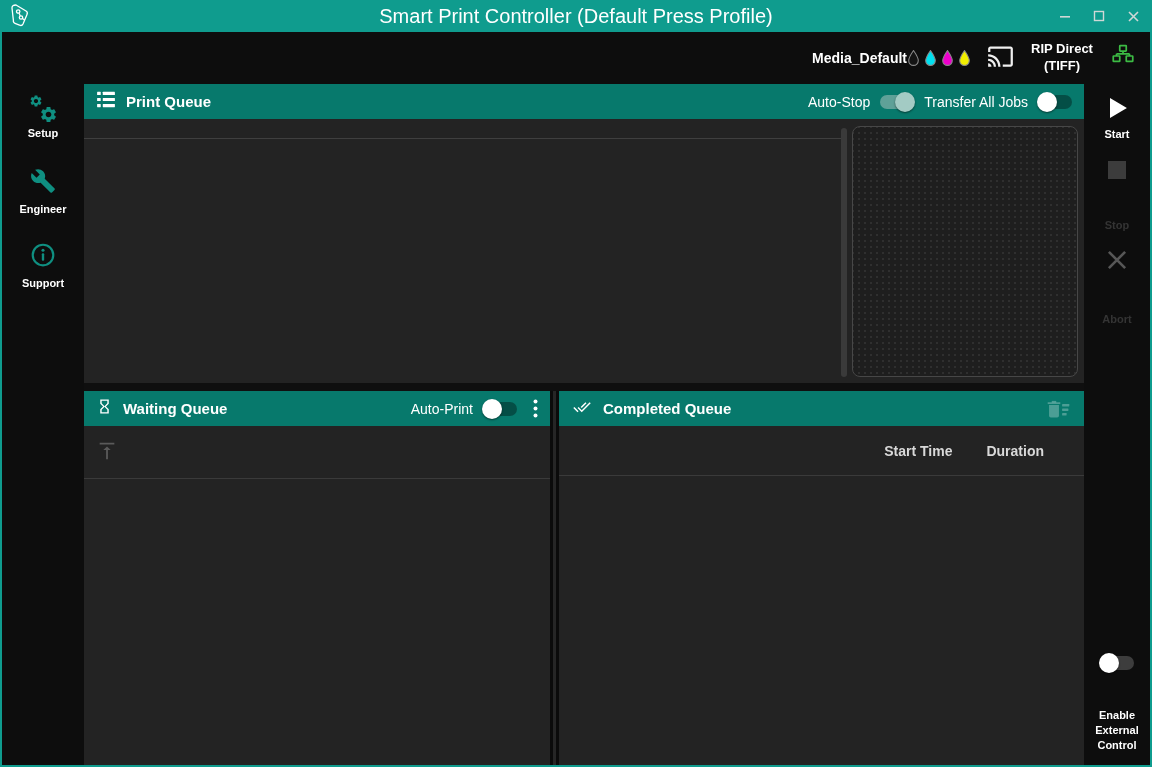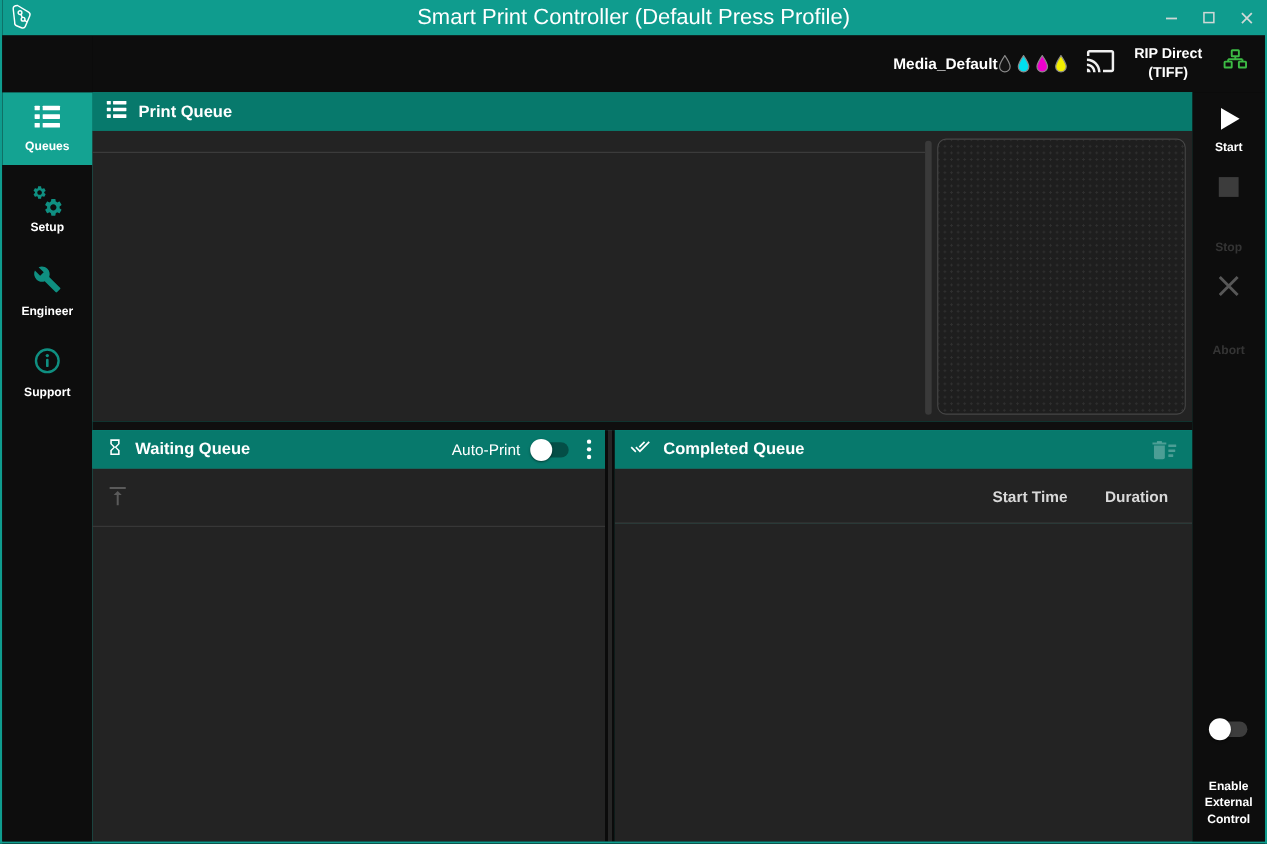--- a/index.html
+++ b/index.html
@@ -84,21 +84,21 @@
   .wq-panel{ width:466px; flex:0 0 466px; display:flex; flex-direction:column; }
   .splitter{ width:9px; flex:0 0 9px; background:linear-gradient(90deg,#0b0b0b 0 3px,#262626 3px 6px,#0b0b0b 6px 9px); }
   .cq-panel{ flex:1; display:flex; flex-direction:column; }
 
   .wq-body{ position:relative; }
   .wq-pin{ position:absolute; left:12px; top:14px; }
   .wq-divider{ position:absolute; left:0; right:0; top:52px; height:1px; background:#3a3a3a; }
 
   .cq-colhead{
     height:50px; flex:0 0 50px; border-bottom:1px solid #3a3a3a;
-    display:flex; align-items:center; justify-content:flex-end; gap:34px; padding-right:22px;
+    display:flex; align-items:center; justify-content:flex-end; gap:34px; padding-right:40px;
     background:#232323;
   }
   .col-label{ color:#d9d9d9; font-size:14px; font-weight:bold; }
   .cq-rows{ flex:1; background:#232323; }
 
   
   .switch{ width:34px; height:14px; border-radius:7px; position:relative; background:rgba(0,0,0,.35); }
   .switch .knob{
     position:absolute; top:-3px; left:-1px; width:20px; height:20px; border-radius:50%;
     background:#ffffff; box-shadow:0 1px 2px rgba(0,0,0,.5);
@@ -156,33 +156,20 @@
         <svg width="13" height="13" viewBox="0 0 13 13">
             <path d="M2 2 L11 11 M11 2 L2 11" stroke="#cfd8d6" stroke-width="1.6"></path>
           </svg>
       </div>
     </div>
   </div>
 
   <div class="body">
 
     <div class="sidebar">
-      <div class="side-item active">
-        <span>
-          <svg width="26" height="22" viewBox="0 0 24 21" fill="#ffffff">
-            <rect x="1" y="1" width="4.5" height="4" rx="0.5"></rect>
-              <rect x="8" y="1" width="15" height="4" rx="0.5"></rect>
-            <rect x="1" y="8.5" width="4.5" height="4" rx="0.5"></rect>
-              <rect x="8" y="8.5" width="15" height="4" rx="0.5"></rect>
-            <rect x="1" y="16" width="4.5" height="4" rx="0.5"></rect>
-              <rect x="8" y="16" width="15" height="4" rx="0.5"></rect>
-          </svg>
-        </span>
-        <span class="lbl">Queues</span>
-      </div>
       <div class="side-item">
         <span class="gears">
           <svg class="g-small" width="14" height="14" viewBox="0 0 24 24" fill="#0f8f81">
               <path d="M19.14 12.94c.04-.3.06-.61.06-.94 0-.32-.02-.64-.07-.94l2.03-1.58c.18-.14.23-.41.12-.61l-1.92-3.32c-.12-.22-.37-.29-.59-.22l-2.39.96c-.5-.38-1.03-.7-1.62-.94l-.36-2.54c-.04-.24-.24-.41-.48-.41h-3.84c-.24 0-.43.17-.47.41l-.36 2.54c-.59.24-1.13.57-1.62.94l-2.39-.96c-.22-.08-.47 0-.59.22L2.74 8.87c-.12.21-.08.47.12.61l2.03 1.58c-.05.3-.09.63-.09.94s.02.64.07.94l-2.03 1.58c-.18.14-.23.41-.12.61l1.92 3.32c.12.22.37.29.59.22l2.39-.96c.5.38 1.03.7 1.62.94l.36 2.54c.05.24.24.41.48.41h3.84c.24 0 .44-.17.47-.41l.36-2.54c.59-.24 1.13-.56 1.62-.94l2.39.96c.22.08.47 0 .59-.22l1.92-3.32c.12-.22.07-.47-.12-.61l-2.01-1.58zM12 15.6c-1.98 0-3.6-1.62-3.6-3.6s1.62-3.6 3.6-3.6 3.6 1.62 3.6 3.6-1.62 3.6-3.6 3.6z"></path>
             </svg>
           <svg class="g-big" width="19" height="19" viewBox="0 0 24 24" fill="#0f8f81">
               <path d="M19.14 12.94c.04-.3.06-.61.06-.94 0-.32-.02-.64-.07-.94l2.03-1.58c.18-.14.23-.41.12-.61l-1.92-3.32c-.12-.22-.37-.29-.59-.22l-2.39.96c-.5-.38-1.03-.7-1.62-.94l-.36-2.54c-.04-.24-.24-.41-.48-.41h-3.84c-.24 0-.43.17-.47.41l-.36 2.54c-.59.24-1.13.57-1.62.94l-2.39-.96c-.22-.08-.47 0-.59.22L2.74 8.87c-.12.21-.08.47.12.61l2.03 1.58c-.05.3-.09.63-.09.94s.02.64.07.94l-2.03 1.58c-.18.14-.23.41-.12.61l1.92 3.32c.12.22.37.29.59.22l2.39-.96c.5.38 1.03.7 1.62.94l.36 2.54c.05.24.24.41.48.41h3.84c.24 0 .44-.17.47-.41l.36-2.54c.59-.24 1.13-.56 1.62-.94l2.39.96c.22.08.47 0 .59-.22l1.92-3.32c.12-.22.07-.47-.12-.61l-2.01-1.58zM12 15.6c-1.98 0-3.6-1.62-3.6-3.6s1.62-3.6 3.6-3.6 3.6 1.62 3.6 3.6-1.62 3.6-3.6 3.6z"></path>
             </svg>
         </span>
         <span class="lbl">Setup</span>
@@ -252,20 +239,30 @@
                 <svg width="20" height="17" viewBox="0 0 24 21" fill="#ffffff">
                   <rect x="1" y="1" width="4.5" height="4" rx="0.5"></rect>
                     <rect x="8" y="1" width="15" height="4" rx="0.5"></rect>
                   <rect x="1" y="8.5" width="4.5" height="4" rx="0.5"></rect>
                     <rect x="8" y="8.5" width="15" height="4" rx="0.5"></rect>
                   <rect x="1" y="16" width="4.5" height="4" rx="0.5"></rect>
                     <rect x="8" y="16" width="15" height="4" rx="0.5"></rect>
                 </svg>
               </span>
               <span class="panel-title">Print Queue</span>
+              <div class="pq-header-right">
+                <span class="toggle-label">Auto-Stop</span>
+                <div class="switch on">
+                    <div class="knob"></div>
+                  </div>
+                <span class="toggle-label">Transfer All Jobs</span>
+                <div class="switch">
+                    <div class="knob"></div>
+                  </div>
+              </div>
             </div>
             <div class="panel-body pq-body">
               <div class="pq-list">
                 <div class="pq-list-divider"></div>
               </div>
               <div class="pq-scrollbar"></div>
               <div class="pq-preview"></div>
             </div>
           </div>
 

